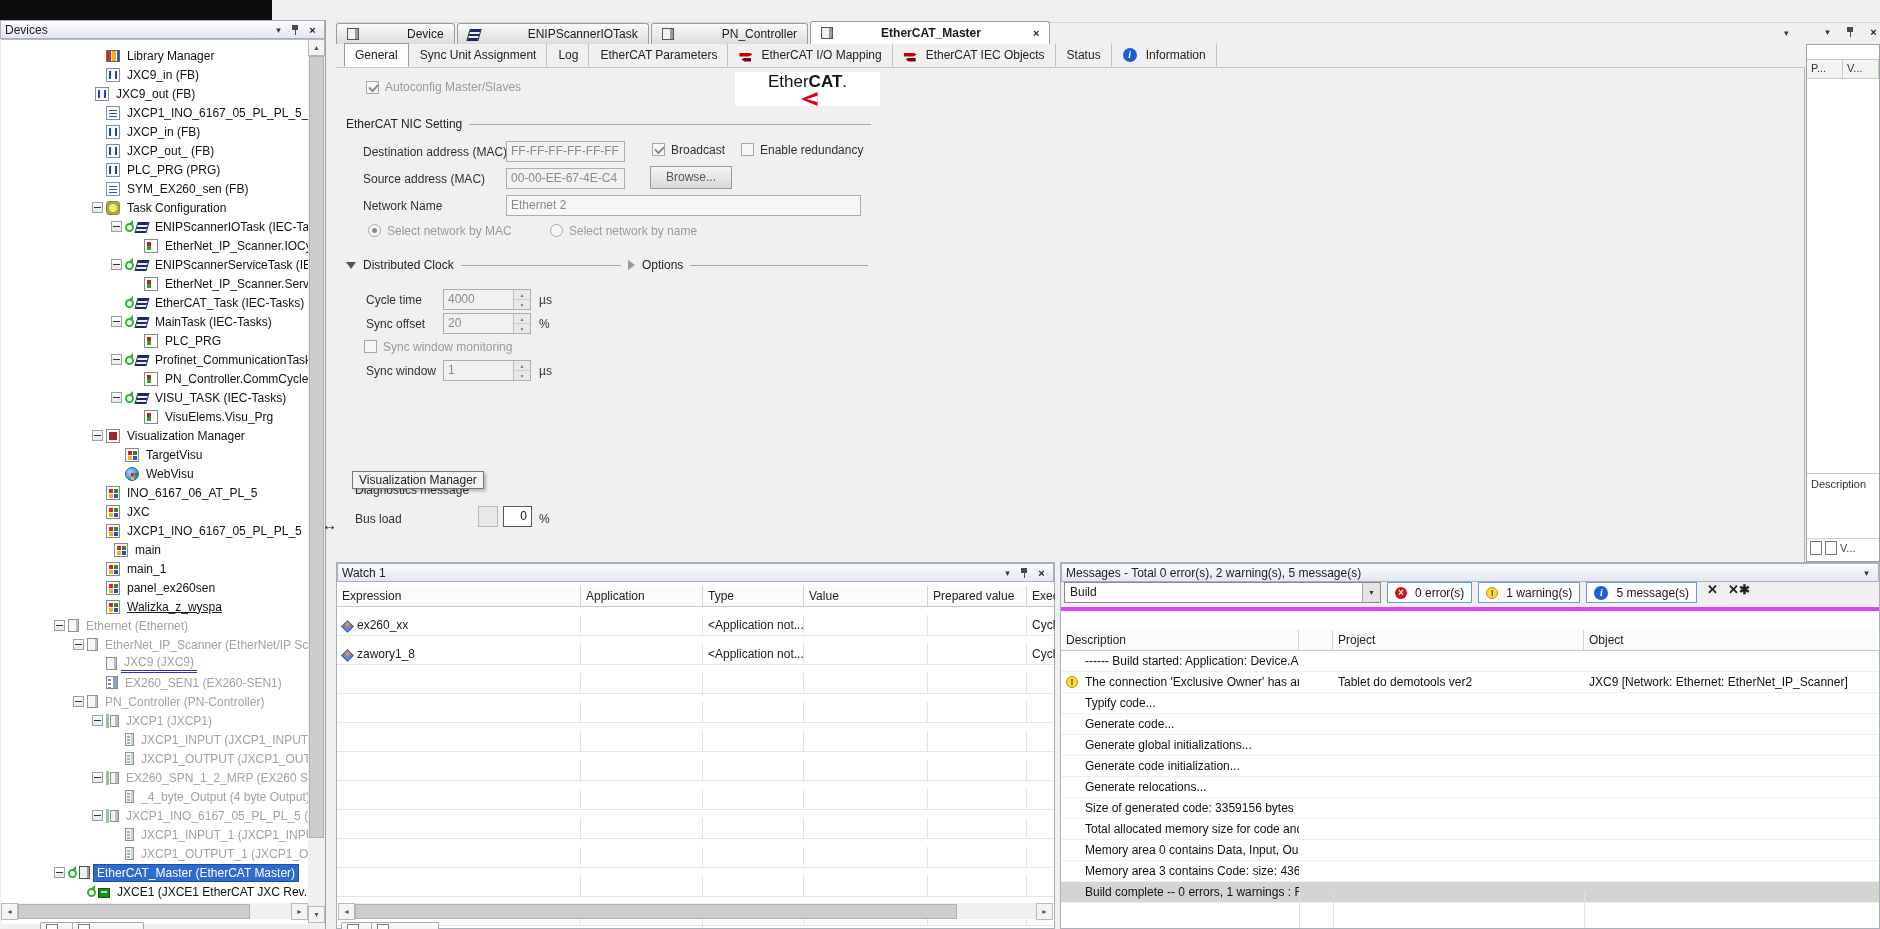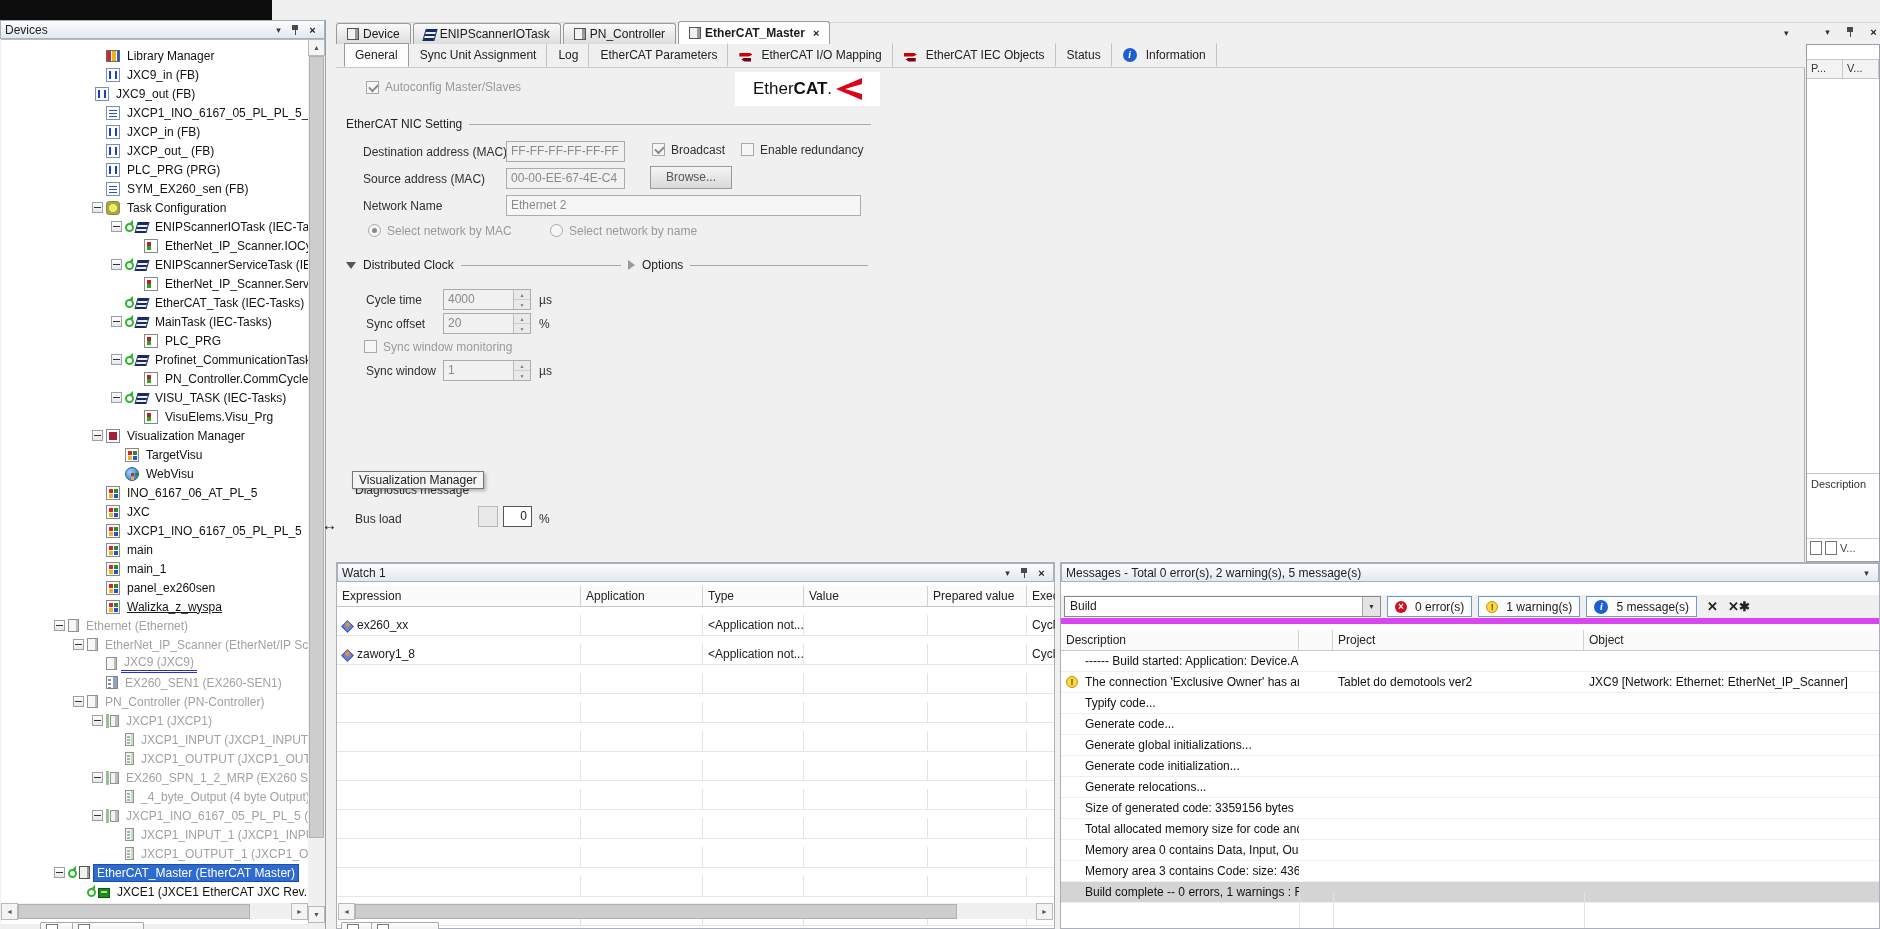--- a/index.html
+++ b/index.html
@@ -89,21 +89,21 @@
   .ic-diamond::after{content:"";position:absolute;left:0;top:0;width:4px;height:4px;background:#e8903a;}
   
   .sb{background:#f0f0f0;}
   .sb-btn{position:absolute;background:#f4f4f4;border:1px solid #b9b9b9;color:#555;font-size:7px;
           display:flex;align-items:center;justify-content:center;}
   .sb-thumb{position:absolute;background:#cdcdcd;border:1px solid #b0b0b0;}
   
   #docTabs{left:336px;top:22px;width:1446px;height:22px;display:flex;align-items:flex-end;}
   .dtab{height:20px;display:flex;align-items:center;padding:0 10px;margin-right:2px;
         border:1px solid #9a9a9a;border-bottom:none;border-radius:3px 3px 0 0;
-        background:linear-gradient(#fafafa,#dcdcdc);white-space:nowrap;}
+        background:linear-gradient(#fafafa,#dcdcdc);white-space:nowrap;gap:44px;}
   .dtab.active{background:#fff;font-weight:bold;height:22px;}
   .dtab .icon{width:12px;height:12px;}
   .dtab-close{margin-left:8px;font-weight:bold;font-size:11px;color:#222;}
   #docArrow{left:1784px;top:28px;font-size:9px;color:#333;}
   #rpTools{left:1818px;top:25px;display:flex;align-items:center;gap:6px;}
   
   #subTabs{left:336px;top:44px;width:1469px;height:24px;background:#f0f0f0;border-bottom:1px solid #c8c8c8;
            display:flex;align-items:flex-end;padding-left:8px;box-sizing:border-box;}
   .stab{height:22px;display:flex;align-items:center;gap:5px;padding:0 10px;border:1px solid transparent;
         border-right:1px solid #c4c4c4;white-space:nowrap;color:#222;}
@@ -127,42 +127,42 @@
   .spin .sval{position:absolute;left:4px;top:2px;color:#8a8a8a;}
   .spin .sbtns{position:absolute;right:0;top:0;bottom:0;width:16px;border-left:1px solid #bdbdbd;
        display:flex;flex-direction:column;}
   .spin .sbtns span{flex:1;background:#e9e9e9;display:flex;align-items:center;justify-content:center;
        font-size:5px;color:#777;border-bottom:1px solid #cfcfcf;}
   .spin .sbtns span:last-child{border-bottom:none;}
   .btn{position:absolute;box-sizing:border-box;background:linear-gradient(#f4f4f4,#d9d9d9);
        border:1px solid #9a9a9a;text-align:center;color:#555;}
   #tooltip{position:absolute;background:#f4f4f4;border:1px solid #767676;box-shadow:2px 2px 3px rgba(0,0,0,.25);
        padding:1px 6px;color:#222;z-index:6;white-space:nowrap;}
-  #logo{position:absolute;background:#fff;display:flex;align-items:center;justify-content:center;padding:0 6px;}
+  #logo{position:absolute;background:#fff;display:flex;align-items:center;justify-content:center;padding:0 6px;flex-direction:column;}
   #logo .lt{font-size:17px;color:#111;letter-spacing:0;}
   #logo .lt b{font-weight:bold;}
   #splitCursor{left:322px;top:516px;font-size:15px;font-weight:bold;color:#111;z-index:8;}
   
   #rightPanel{left:1806px;top:44px;width:74px;height:518px;background:#fff;border:1px solid #9aa0ab;box-sizing:border-box;}
   .rp-head{position:absolute;left:0;right:0;top:14px;height:18px;background:#f3f3f3;border-top:1px solid #c8c8c8;
        border-bottom:1px solid #c8c8c8;display:flex;font-size:11px;color:#333;}
   .rp-head span{padding:2px 4px;border-right:1px solid #c8c8c8;flex:1;overflow:hidden;white-space:nowrap;}
   .rp-desc{position:absolute;left:0;right:0;top:428px;border-top:1px solid #c8c8c8;padding:4px;
        font-size:11px;color:#333;word-break:break-all;line-height:13px;}
   .rp-bottom{position:absolute;left:0;right:0;bottom:4px;height:18px;border-top:1px solid #d0d0d0;
        display:flex;align-items:center;gap:3px;padding:0 3px;font-size:11px;color:#444;}
   .rp-doc{width:10px;height:12px;background:#fff;border:1px solid #777;}
   
   .dockpanel{box-sizing:border-box;background:#fff;border:1px solid #a9b0bb;}
   .gridhead{display:flex;background:#fbfbfb;border-bottom:1px solid #c8c8c8;}
   .gridhead span{box-sizing:border-box;padding:3px 5px;border-right:1px solid #d2d2d2;white-space:nowrap;overflow:hidden;flex:none;color:#222;}
   .wrow{display:flex;height:20px;border-bottom:1px solid #e6e6e6;align-items:center;margin-top:8px;}
   .wcell{box-sizing:border-box;padding:0 5px;border-right:1px solid #e2e2e2;white-space:nowrap;overflow:hidden;flex:none;height:100%;display:flex;align-items:center;}
-  #msgToolbar{position:absolute;left:0;right:0;top:32px;height:29px;background:#f0f0f0;border-bottom:6px solid #d946ef;
-       display:flex;align-items:center;padding:0 3px;box-sizing:border-box;}
+  #msgToolbar{position:absolute;left:0;right:0;top:19px;height:29px;background:#f0f0f0;border-bottom:4px solid #d946ef;
+       display:flex;padding:0 3px;box-sizing:border-box;}
   #buildCombo{width:317px;height:21px;background:#fff;border:1px solid #8a8a8a;position:relative;box-sizing:border-box;}
   #buildCombo .cval{position:absolute;left:5px;top:2px;}
   #buildCombo .carr{position:absolute;right:0;top:0;bottom:0;width:17px;background:#e4e4e4;border-left:1px solid #aaa;
        display:flex;align-items:center;justify-content:center;font-size:7px;color:#333;}
   .fbtn{height:21px;box-sizing:border-box;border:1px solid #6b9bd2;background:#fdfdfd;display:flex;align-items:center;
        gap:4px;padding:0 7px;margin-left:6px;white-space:nowrap;}
   .clearbtn{margin-left:10px;font-weight:bold;font-size:13px;color:#222;}
   .mrow{display:flex;height:20px;border-bottom:1px solid #efefef;align-items:center;position:relative;}
   .mrow.selrow{background:#d4d4d4;}
   .mcell{box-sizing:border-box;padding:0 5px 0 24px;white-space:nowrap;overflow:hidden;flex:none;height:100%;display:flex;align-items:center;color:#111;}
@@ -320,21 +320,21 @@
         <div class="trow" style="top: 462px; left: 91px;">
           <span class="expspace"></span>
           <span class="icon ic-visu"></span>
           <span class="tlabel">JXC</span>
         </div>
         <div class="trow" style="top: 481px; left: 91px;">
           <span class="expspace"></span>
           <span class="icon ic-visu"></span>
           <span class="tlabel">JXCP1_INO_6167_05_PL_PL_5</span>
         </div>
-        <div class="trow" style="top: 500px; left: 91px;">
+        <div class="trow" style="top: 500px; left: 99px;">
           <span class="expspace"></span>
           <span class="icon ic-visu"></span>
           <span class="tlabel">main</span>
         </div>
         <div class="trow" style="top: 519px; left: 91px;">
           <span class="expspace"></span>
           <span class="icon ic-visu"></span>
           <span class="tlabel">main_1</span>
         </div>
         <div class="trow" style="top: 538px; left: 91px;">

